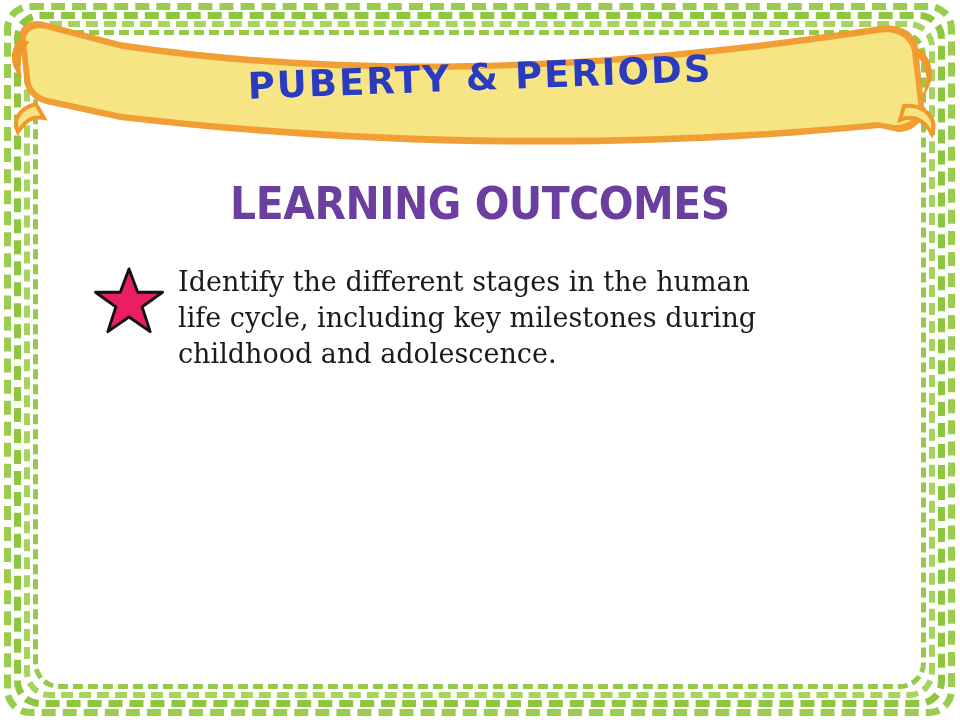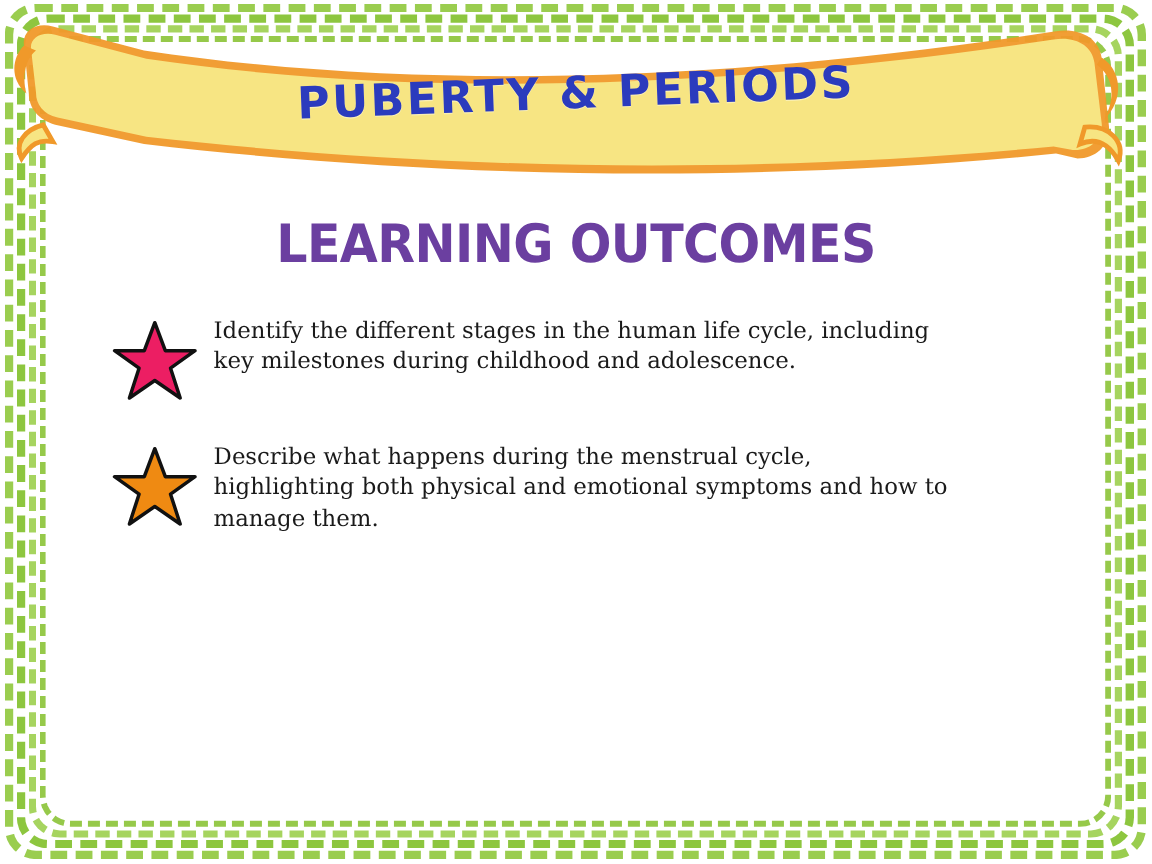--- a/index.html
+++ b/index.html
@@ -99,21 +99,21 @@
     align-items: flex-start;
     margin-bottom: 26px;
   }
   .star-cell {
     width: 86px;
     flex: 0 0 86px;
     padding-top: 4px;
   }
   .outcome-text {
     font-family: "DejaVu Serif", serif;
-    font-size: 19px;
+    font-size: 27px;
     line-height: 1.34;
     color: #1a1a1a;
     padding-top: 2px;
     max-width: 620px;
   }
 </style>
 </head>
 <body>
 
 <div class="slide">
@@ -146,25 +146,17 @@
 
     <div class="outcome-row">
       <div class="star-cell">
         <svg width="74" height="70" viewBox="0 0 100 96" xmlns="http://www.w3.org/2000/svg">
           <polygon points="50,4 62,36 96,36 68,56 79,90 50,70 21,90 32,56 4,36 38,36" fill="#ec1e63" stroke="#111111" stroke-width="4" stroke-linejoin="round"></polygon>
         </svg>
       </div>
       <div class="outcome-text">Identify the different stages in the human life cycle, including key milestones during childhood and adolescence.</div>
     </div>
 
-    <div class="outcome-row">
-      <div class="star-cell">
-        <svg width="74" height="70" viewBox="0 0 100 96" xmlns="http://www.w3.org/2000/svg">
-          <polygon points="50,4 62,36 96,36 68,56 79,90 50,70 21,90 32,56 4,36 38,36" fill="#ef8a12" stroke="#111111" stroke-width="4" stroke-linejoin="round"></polygon>
-        </svg>
-      </div>
-      <div class="outcome-text">Describe what happens during the menstrual cycle, highlighting both physical and emotional symptoms and how to manage them.</div>
-    </div>
 
 
   </div>
 
 </div>
 
 </body></html>

